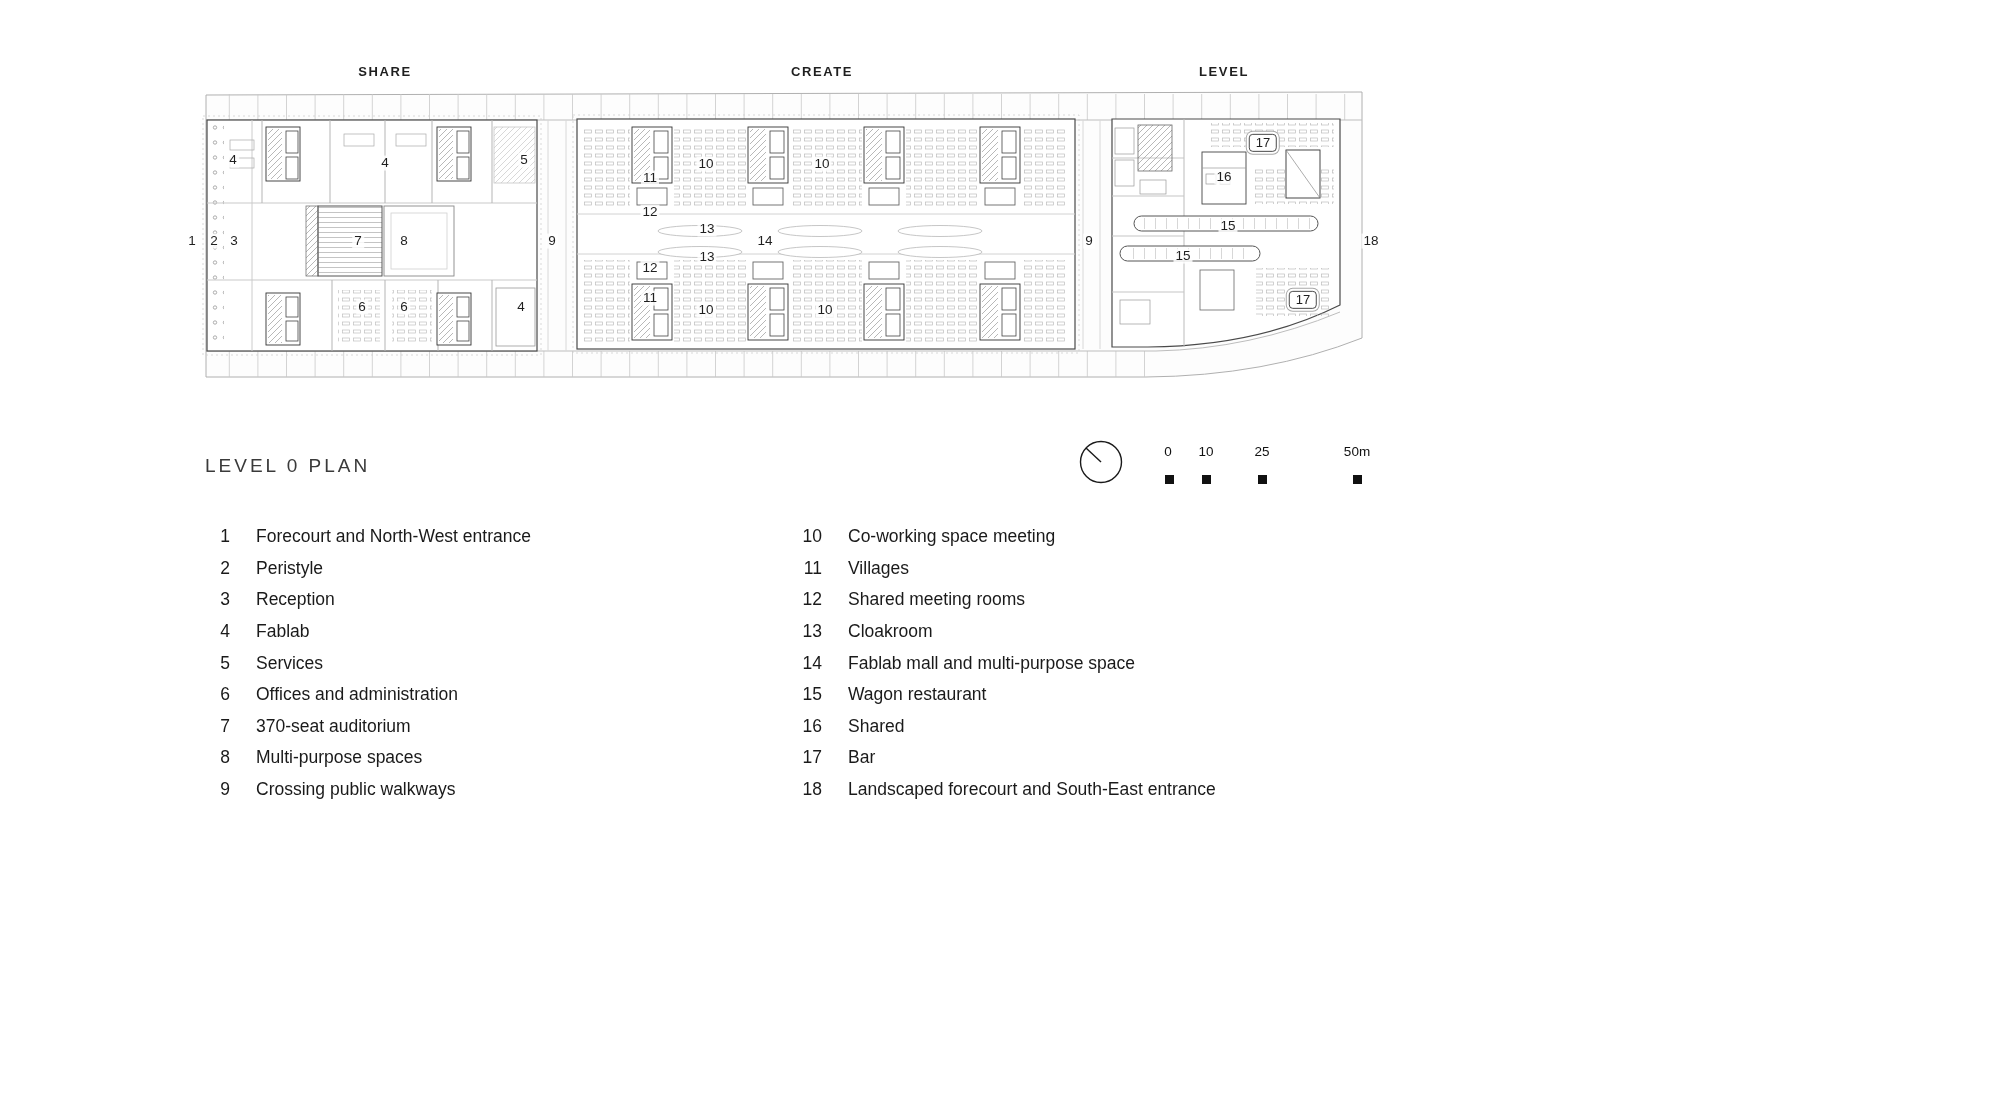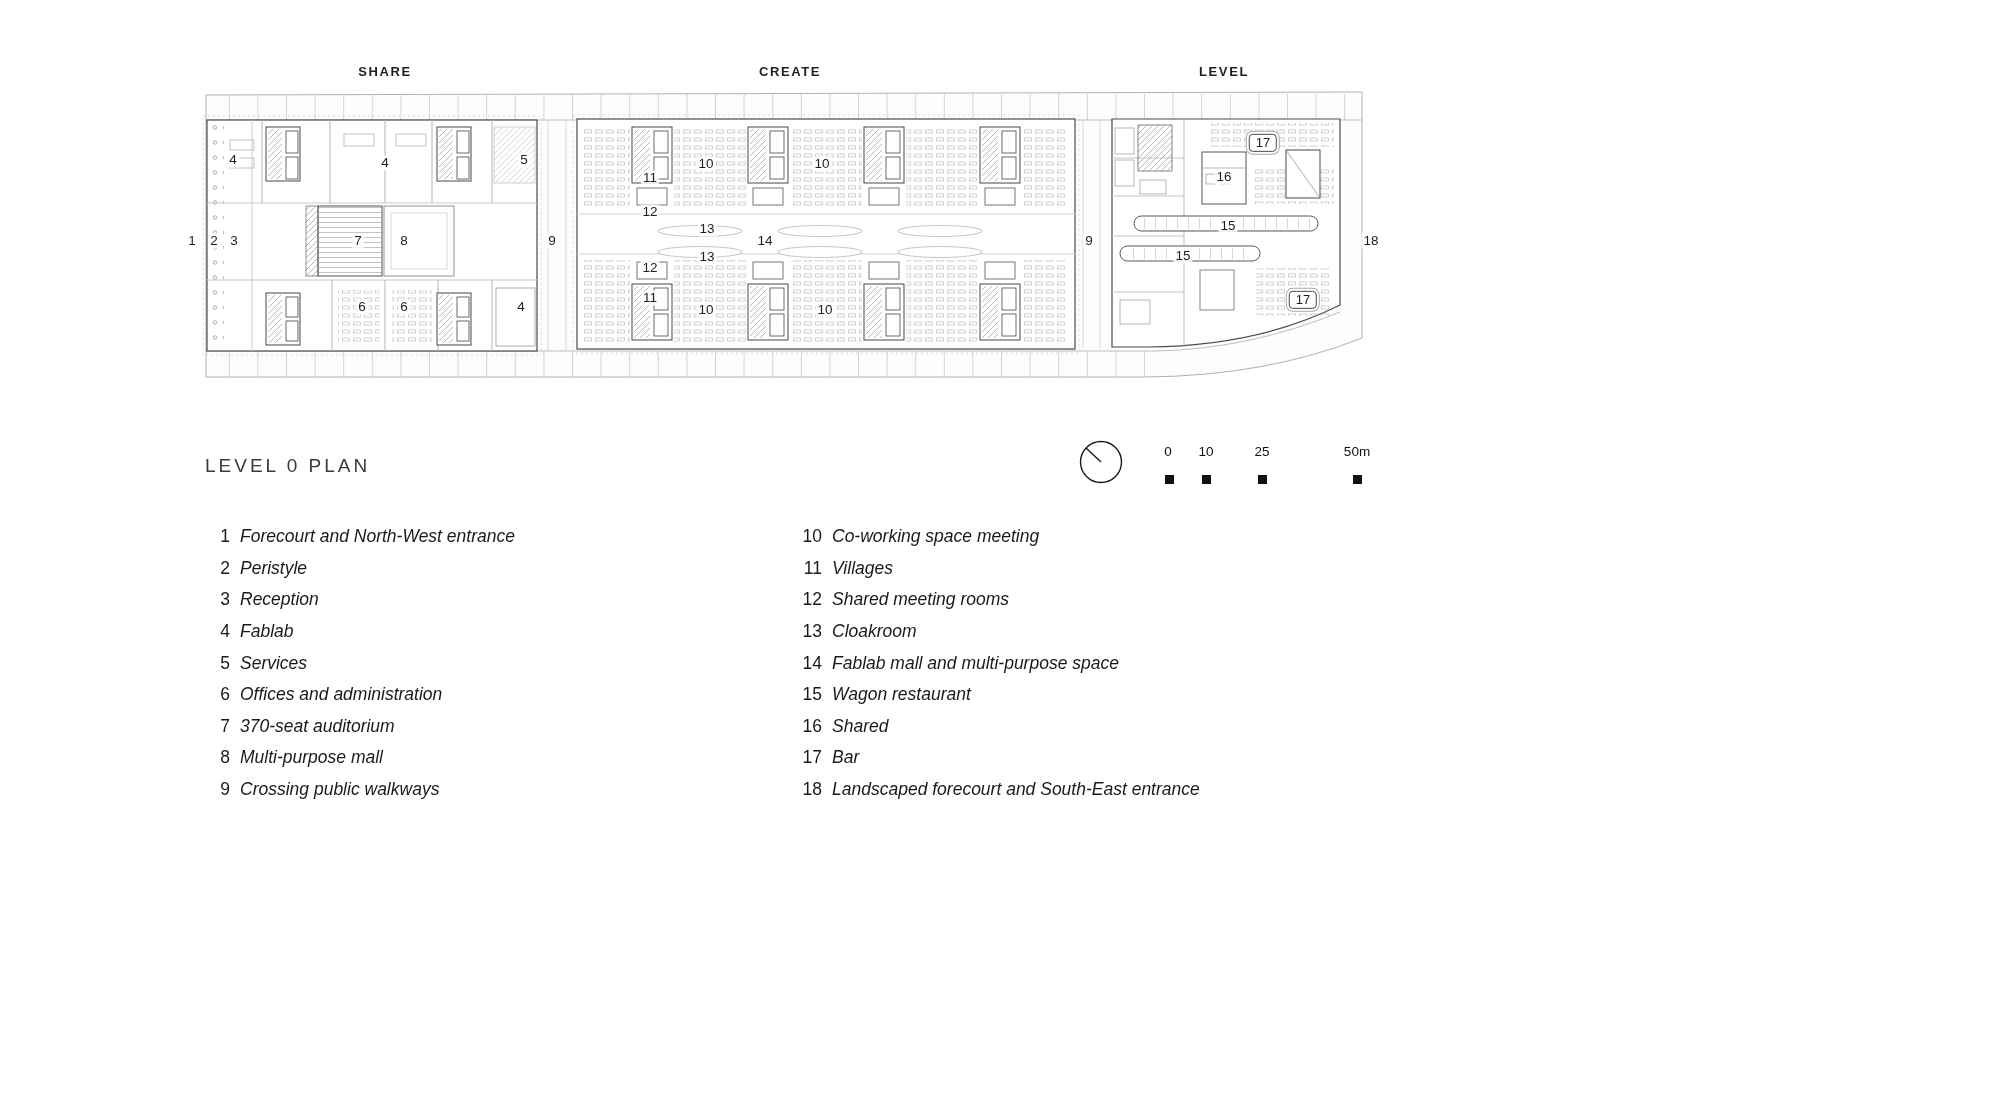--- a/index.html
+++ b/index.html
@@ -26,21 +26,21 @@
   }
   .plan-title {
     position:absolute; left:205px; top:455px;
     font-size:19px; letter-spacing:3px; color:#3a3a3a;
   }
   .legend { position:absolute; top:521px; font-size:17.5px; color:#1a1a1a; }
   .legend-row { display:flex; align-items:center; height:31.6px; }
   .legend-num { flex:none; text-align:right; }
   .legend-col1 .legend-num { width:70px; }
   .legend-col2 .legend-num { width:60px; }
-  .legend-label { margin-left:10px; white-space:nowrap;font-style:italic; }
+  .legend-label { margin-left:26px; white-space:nowrap; }
   .scale-label {
     position:absolute; transform:translateX(-50%);
     font-size:13.5px; color:#111111; top:444px;
   }
   .scale-square { position:absolute; width:9px; height:9px; background:#111111; top:475px; }
 </style>
 </head>
 <body>
 
 <svg class="abs" style="left:0;top:0" width="2000" height="1115" viewBox="0 0 2000 1115">
@@ -255,21 +255,21 @@
       <rect x="1140" y="218" width="172" height="11" fill="url(#ticksSmall)"></rect>
       <rect x="1120" y="246" width="140" height="15" rx="7.5" fill="#fff" stroke="#555" stroke-width="1"></rect>
       <rect x="1126" y="248" width="128" height="11" fill="url(#ticksSmall)"></rect>
     </g>
     <rect x="1256" y="268" width="76" height="48" fill="url(#desks)" opacity="0.9"></rect>
     <rect x="1200" y="270" width="34" height="40" fill="#fff" stroke="#666" stroke-width="0.8"></rect>
   </g>
 </svg>
 
 <div class="zone-label" style="left:385px; top:64px">SHARE</div>
-<div class="zone-label" style="left:790px; top:64px">CREATE</div>
+<div class="zone-label" style="left:822px; top:64px">CREATE</div>
 <div class="zone-label" style="left:1224px;top:64px">LEVEL</div>
 
 <span class="plan-num" style="left:192px;top:241px">1</span>
 <span class="plan-num" style="left:214px;top:241px">2</span>
 <span class="plan-num" style="left:234px;top:241px">3</span>
 <span class="plan-num" style="left:233px;top:160px">4</span>
 <span class="plan-num" style="left:385px;top:163px">4</span>
 <span class="plan-num" style="left:524px;top:160px">5</span>
 <span class="plan-num" style="left:358px;top:241px">7</span>
 <span class="plan-num" style="left:404px;top:241px">8</span>
@@ -336,21 +336,21 @@
   <div class="legend-row">
       <span class="legend-num">6</span>
       <span class="legend-label">Offices and administration</span>
     </div>
   <div class="legend-row">
       <span class="legend-num">7</span>
       <span class="legend-label">370-seat auditorium</span>
     </div>
   <div class="legend-row">
       <span class="legend-num">8</span>
-      <span class="legend-label">Multi-purpose mall</span>
+      <span class="legend-label">Multi-purpose spaces</span>
     </div>
   <div class="legend-row">
       <span class="legend-num">9</span>
       <span class="legend-label">Crossing public walkways</span>
     </div>
 </div>
 
 <div class="legend legend-col2" style="left:762px">
   <div class="legend-row">
       <span class="legend-num">10</span>

